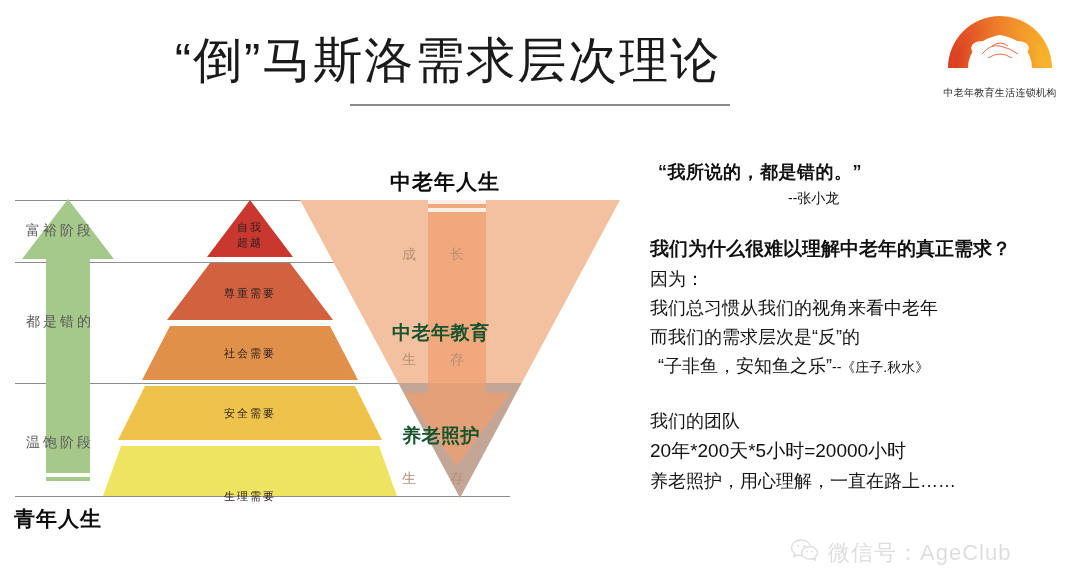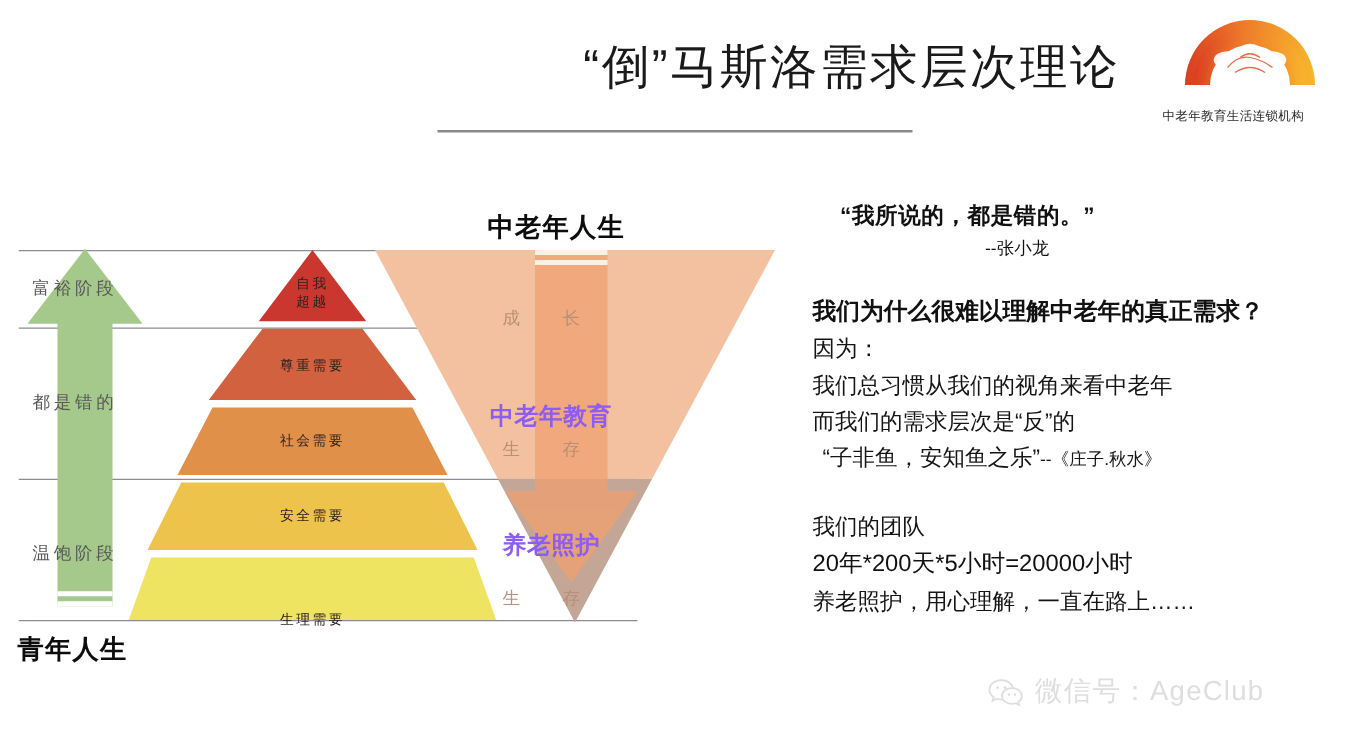--- a/index.html
+++ b/index.html
@@ -17,22 +17,22 @@
     background: #ffffff;
     overflow: hidden;
   }
 
   
   #title {
     position: absolute;
     left: 0;
     top: 28px;
     width: 896px;
-    text-align: right;
-    font-size: 38px;
+    text-align: center;
+    font-size: 49px;
     font-weight: 400;
     color: #1a1a1a;
     letter-spacing: 2px;
     white-space: nowrap;
   }
   #title-rule {
     position: absolute;
     left: 350px;
     top: 104px;
     width: 380px;
@@ -65,21 +65,21 @@
     font-weight: bold;
     color: #d4361f;
     letter-spacing: 1px;
     font-family: "Liberation Serif", "DejaVu Serif", serif;
   }
   #logo-tagline {
     position: absolute;
     left: 0;
     top: 70px;
     width: 140px;
-    text-align: left;
+    text-align: center;
     font-size: 10px;
     color: #2b2b2b;
     letter-spacing: 0.3px;
     white-space: nowrap;
   }
 
   
   #diagram {
     position: absolute;
     left: 0;
@@ -148,21 +148,21 @@
     position: relative;
     z-index: 2;
   }
 
   
   #inverted { position: absolute; left: 280px; top: 48px; width: 350px; height: 330px; }
   .inv-label-bold {
     position: absolute;
     font-size: 19px;
     font-weight: bold;
-    color: #8b5cf6;
+    color: #14532d;
     letter-spacing: 0.5px;
     white-space: nowrap;
     z-index: 6;
   }
   .inv-label-soft {
     position: absolute;
     font-size: 14px;
     color: #b98f76;
     letter-spacing: 10px;
     white-space: nowrap;
@@ -187,21 +187,21 @@
     left: 650px;
     top: 160px;
     width: 420px;
   }
   .q-line {
     font-size: 18px;
     font-weight: bold;
     color: #111;
     letter-spacing: 0.5px;
     white-space: nowrap;
-    margin-left: 22px;
+    margin-left: 8px;
   }
   .q-attrib {
     font-size: 14px;
     color: #111;
     text-align: left;
     margin-left: 138px;
     margin-top: 6px;
     white-space: nowrap;
   }
   .head-line {
@@ -227,21 +227,21 @@
     white-space: nowrap;
   }
   .small-src { font-size: 14px; }
 
   
   #watermark {
     position: absolute;
     left: 790px;
     top: 538px;
     display: flex;
-    align-items: flex-end;
+    align-items: flex-start;
     gap: 8px;
     color: #dedede;
   }
   #watermark-text {
     font-size: 22px;
     letter-spacing: 1px;
     color: #dedede;
     white-space: nowrap;
   }
 </style>

